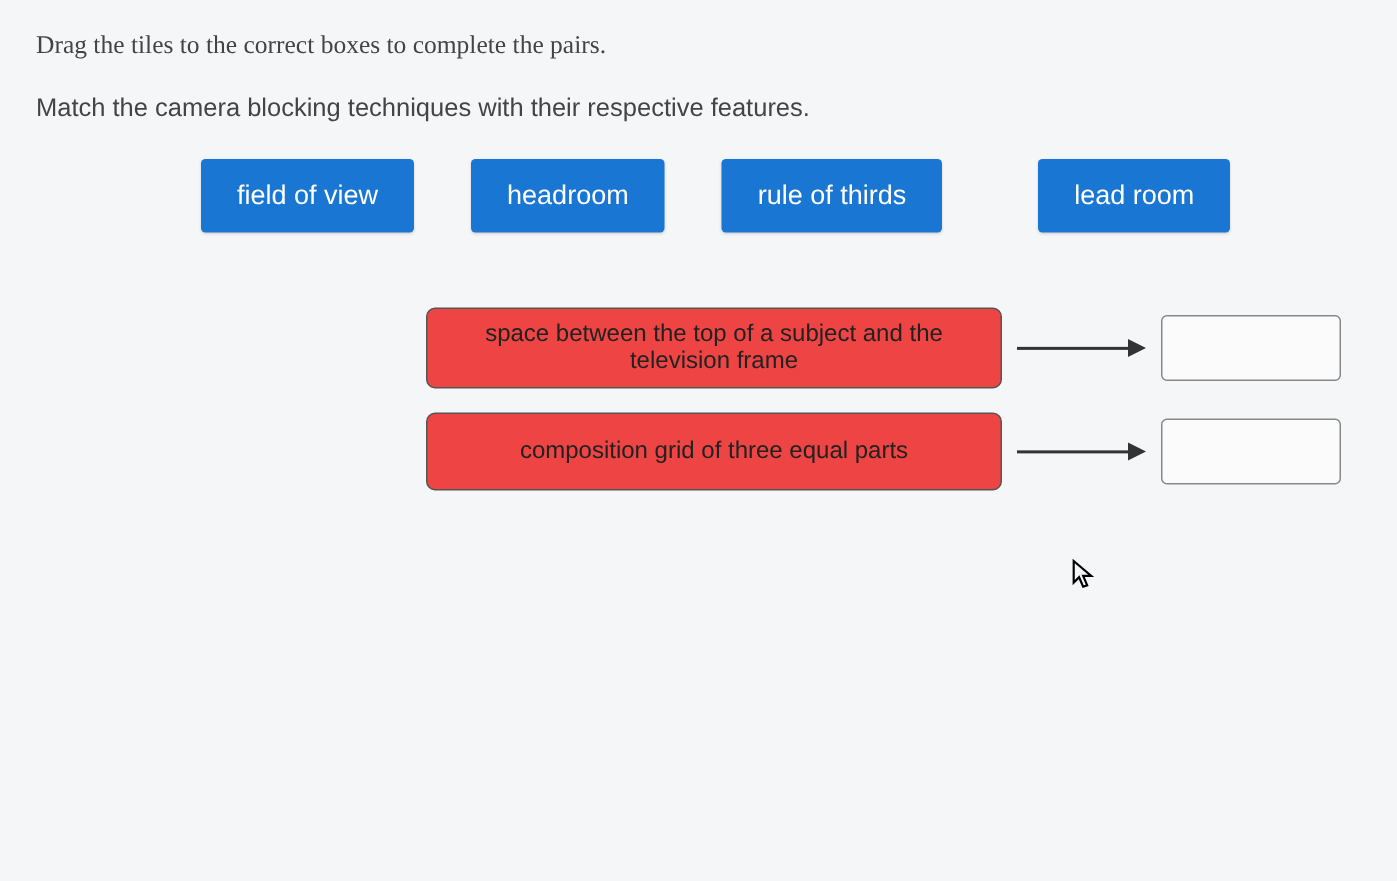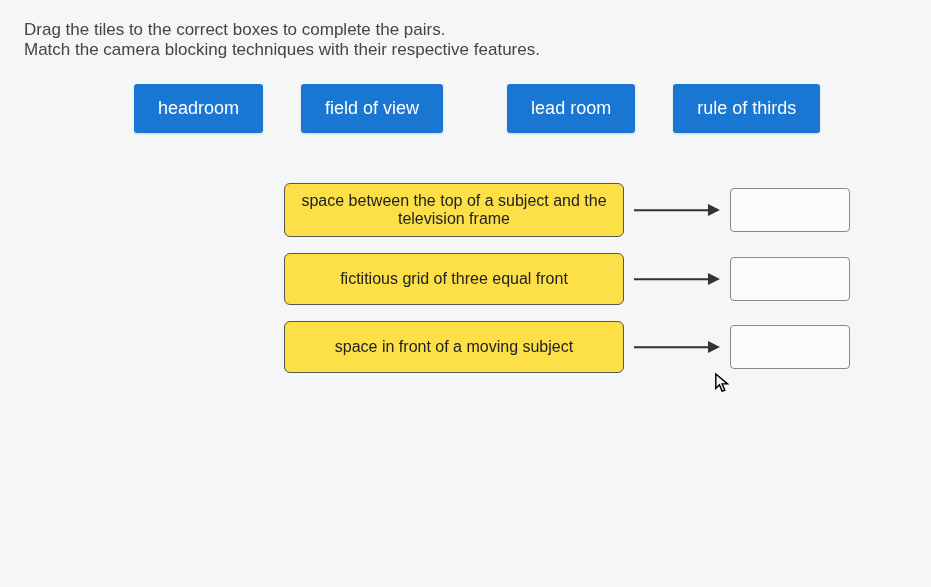--- a/index.html
+++ b/index.html
@@ -8,20 +8,22 @@
       background: #f5f6f7;
       width: 931px;
       height: 587px;
       padding: 20px 24px;
       color: #333;
       position: relative;
     }
     .instruction-1 {
       font-size: 17px;
       color: #444;
+      margin-bottom: 22px;
+      font-family: Liberation Serif, serif;
     }
     .instruction-2 {
       font-size: 17px;
       color: #444;
       margin-bottom: 24px;
     }
     .tiles-row {
       display: flex;
       gap: 38px;
       margin-left: 110px;
@@ -44,25 +46,25 @@
       margin-left: 260px;
       display: flex;
       flex-direction: column;
       gap: 16px;
     }
     .pair-row {
       display: flex;
       align-items: center;
     }
     .feature-box {
-      width: 340px;
+      width: 384px;
       min-height: 52px;
       border: 1.5px solid #555;
       border-radius: 6px;
-      background: #fde047;
+      background: #ef4444;
       display: flex;
       align-items: center;
       justify-content: center;
       text-align: center;
       padding: 8px 12px;
       font-size: 16px;
       color: #222;
     }
     .arrow {
       width: 90px;
@@ -107,44 +109,39 @@
       pointer-events: none;
     }
   </style>
 </head>
 <body>
 
 <div class="instruction-1">Drag the tiles to the correct boxes to complete the pairs.</div>
 <div class="instruction-2">Match the camera blocking techniques with their respective features.</div>
 
 <div class="tiles-row">
+  <div class="tile">field of view</div>
   <div class="tile">headroom</div>
-  <div class="tile">field of view</div>
+  <div class="tile">rule of thirds</div>
   <div class="tile lead">lead room</div>
-  <div class="tile">rule of thirds</div>
 </div>
 
 <div class="pairs">
 
   <div class="pair-row">
     <div class="feature-box">space between the top of a subject and the television frame</div>
     <div class="arrow"></div>
     <div class="drop-slot"></div>
   </div>
 
   <div class="pair-row">
-    <div class="feature-box">fictitious grid of three equal front</div>
+    <div class="feature-box">composition grid of three equal parts</div>
     <div class="arrow"></div>
     <div class="drop-slot"></div>
   </div>
 
 
-  <div class="pair-row">
-    <div class="feature-box">space in front of a moving subject</div>
-    <div class="arrow"></div>
-    <div class="drop-slot"></div>
-  </div>
 
 </div>
 
 <svg class="cursor" viewBox="0 0 20 24">
   <path d="M2 2 L2 18 L6 14 L9 21 L12 20 L9 13 L15 13 Z" fill="none" stroke="#000" stroke-width="1.6"></path>
 </svg>
 
 </body></html>

